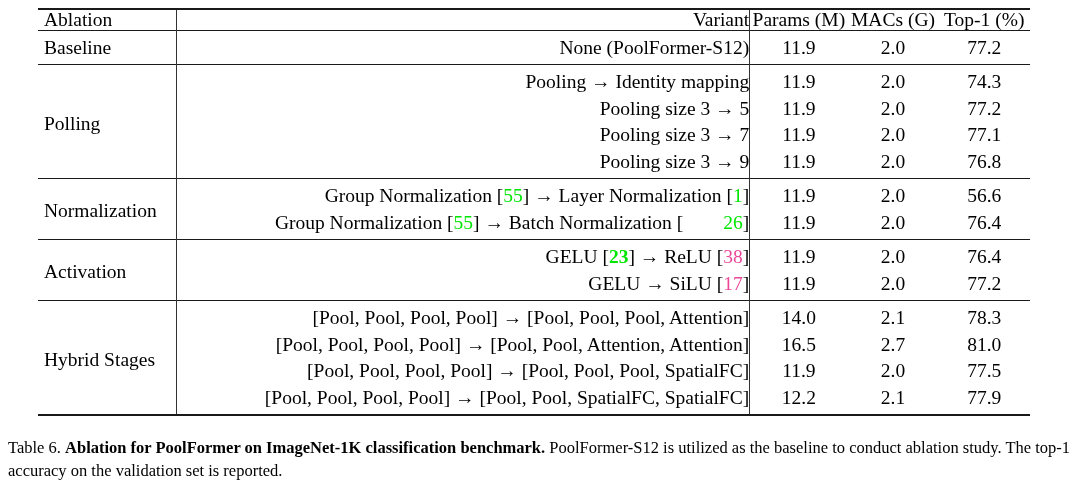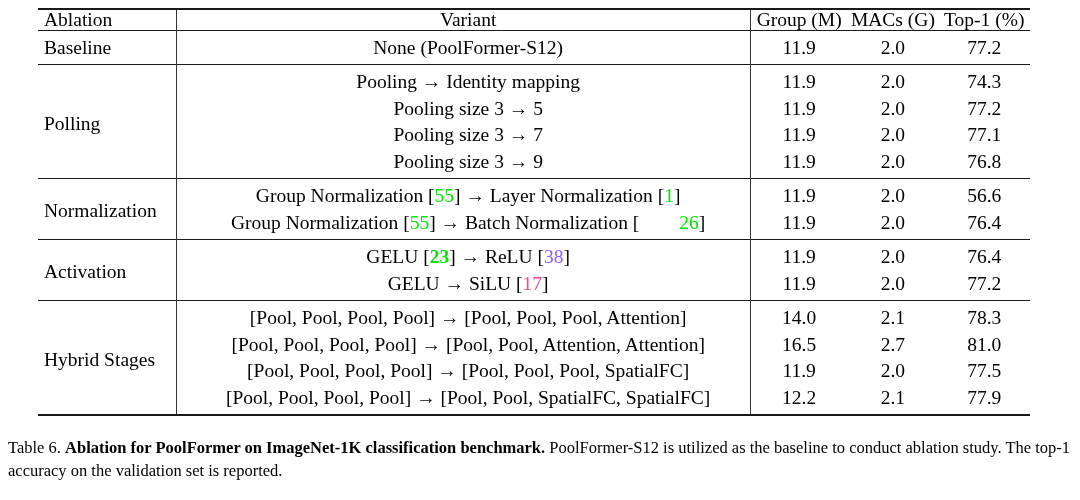--- a/index.html
+++ b/index.html
@@ -41,21 +41,21 @@
     white-space: nowrap;
   }
 
   
   .rule-top { border-top: 2.4px solid #1a1a1a; }
   .rule-mid { border-top: 1.3px solid #1a1a1a; }
   .rule-bottom { border-bottom: 2.4px solid #1a1a1a; }
 
   
   .col-ablation { width: 135px; text-align: left; padding-left: 6px !important; }
-  .col-variant  { width: 574px; text-align: center; padding-left: 9px !important;
+  .col-variant  { width: 574px; text-align: right; padding-left: 9px !important;
                   border-left: 1.3px solid #333333; }
   .col-params   { width: 98px; text-align: center;
                   border-left: 1.3px solid #333333; }
   .col-macs     { width: 92px; text-align: center; }
   .col-top1     { width: 93px; text-align: center; }
 
   
   .row td { padding-top: 3.5px !important; padding-bottom: 3.5px !important; }
   .row.first-in-group td { padding-top: 7px !important; }
   .row.last-in-group td { padding-bottom: 7px !important; }
@@ -80,21 +80,21 @@
 <body>
 
 <div class="page">
 
   <div class="table-wrap">
     <table class="ablation">
       <thead>
         <tr class="hdr rule-top">
           <th class="col-ablation">Ablation</th>
           <th class="col-variant">Variant</th>
-          <th class="col-params">Group (M)</th>
+          <th class="col-params">Params (M)</th>
           <th class="col-macs">MACs (G)</th>
           <th class="col-top1">Top-1 (%)</th>
         </tr>
       </thead>
       <tbody id="table-body">
           <tr class="row first-in-group rule-mid last-in-group">
             <td class="col-ablation group-label" rowspan="1">Baseline</td>
             <td class="col-variant">None (PoolFormer-S12)</td>
             <td class="col-params">11.9</td>
             <td class="col-macs">2.0</td>
@@ -133,21 +133,21 @@
             <td class="col-top1">56.6</td>
           </tr>
           <tr class="row last-in-group">
             <td class="col-variant"><span>Group Normalization [</span><span class="cite" style="color: rgb(0, 230, 0);">55</span><span>] → Batch Normalization [</span><span class="cite" style="color: rgb(0, 230, 0); margin-left: 40px;">26</span><span>]</span></td>
             <td class="col-params">11.9</td>
             <td class="col-macs">2.0</td>
             <td class="col-top1">76.4</td>
           </tr>
           <tr class="row first-in-group rule-mid">
             <td class="col-ablation group-label" rowspan="2">Activation</td>
-            <td class="col-variant"><span>GELU [</span><span class="cite" style="color: rgb(0, 230, 0); font-weight: bold;">23</span><span>] → ReLU [</span><span class="cite" style="color: #8b5cf6;">38</span><span>]</span></td>
+            <td class="col-variant"><span>GELU [</span><span class="cite" style="color: rgb(0, 230, 0); font-weight: bold;">23</span><span>] → ReLU [</span><span class="cite" style="color: #ec4899;">38</span><span>]</span></td>
             <td class="col-params">11.9</td>
             <td class="col-macs">2.0</td>
             <td class="col-top1">76.4</td>
           </tr>
           <tr class="row last-in-group">
             <td class="col-variant"><span>GELU → SiLU [</span><span class="cite" style="color: #ec4899;">17</span><span>]</span></td>
             <td class="col-params">11.9</td>
             <td class="col-macs">2.0</td>
             <td class="col-top1">77.2</td>
           </tr>

